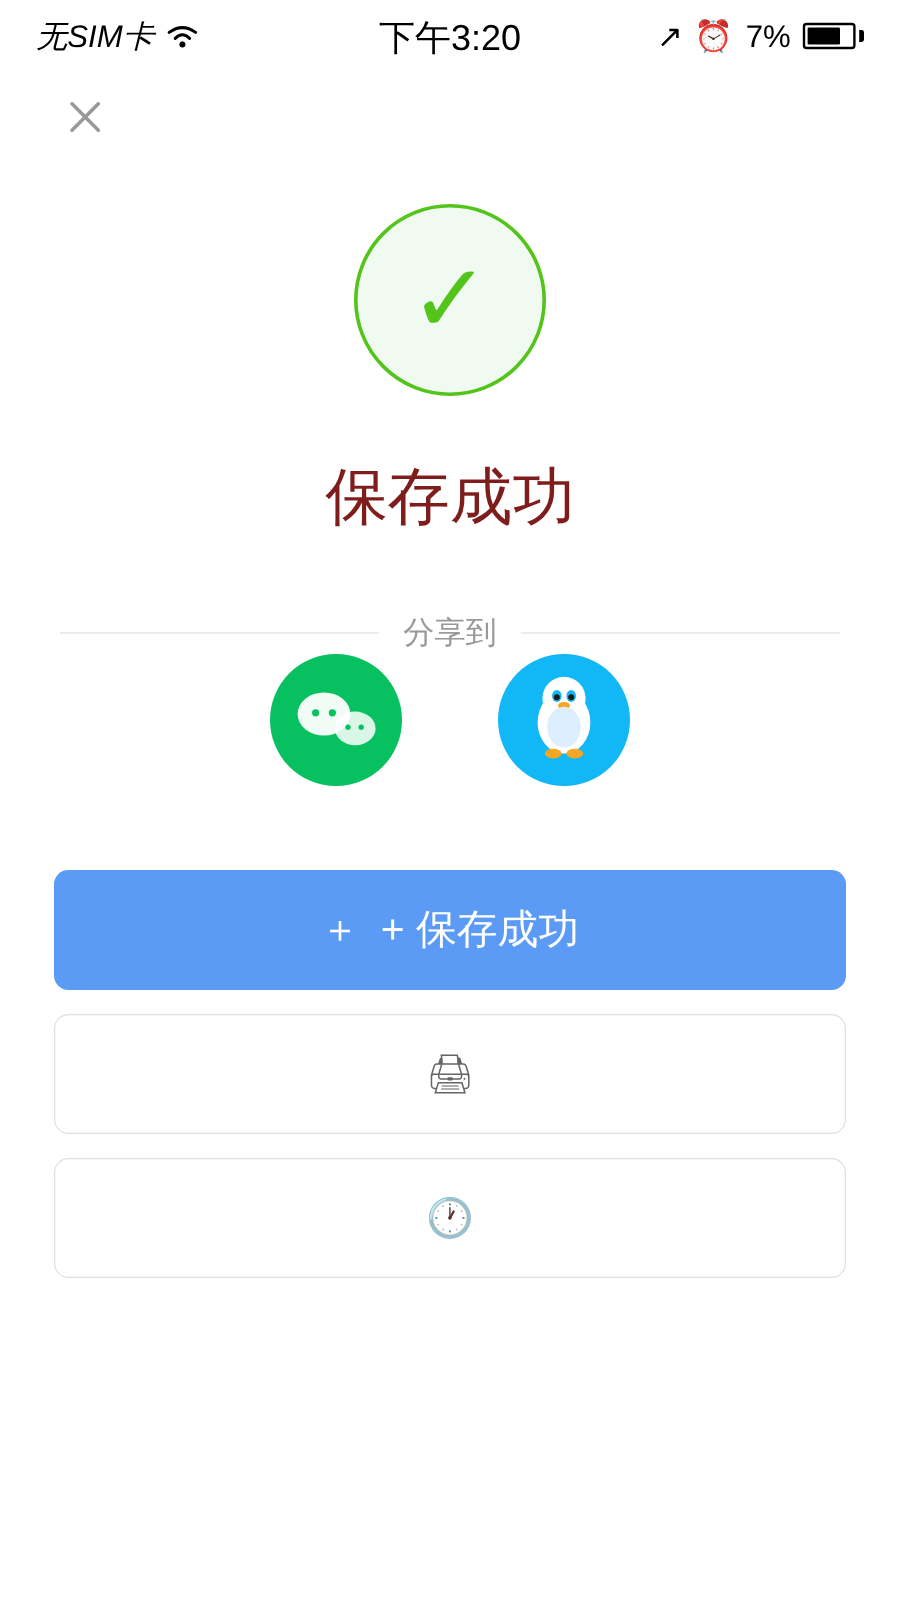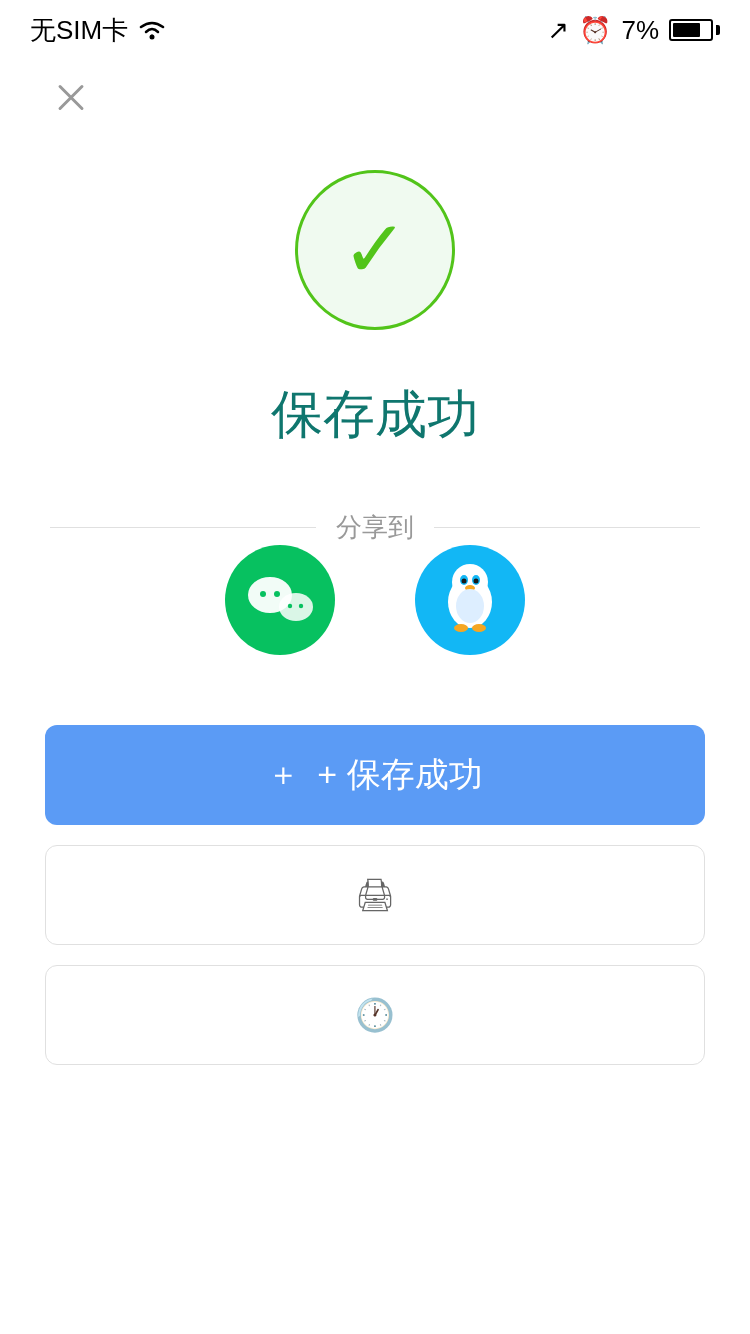--- a/index.html
+++ b/index.html
@@ -22,20 +22,21 @@
       justify-content: space-between;
       padding: 0 30px;
       background: #fff;
     }
     .status-left {
       display: flex;
       align-items: center;
       gap: 10px;
       font-size: 26px;
       color: #000;
+      font-style: italic;
     }
     .status-center {
       font-size: 30px;
       font-weight: 500;
       color: #000;
       position: absolute;
       left: 50%;
       transform: translateX(-50%);
       top: 12px;
     }
@@ -93,21 +94,21 @@
     }
     .checkmark {
       font-size: 80px;
       color: #52c41a;
       line-height: 1;
     }
 
     
     .success-title {
       font-size: 52px;
-      color: #0f766e;
+      color: #7f1d1d;
       font-weight: 400;
       margin-bottom: 60px;
     }
 
     
     .share-divider {
       width: 100%;
       display: flex;
       align-items: center;
       padding: 0 50px;
@@ -213,20 +214,21 @@
 <div class="status-bar">
   <div class="status-left">
     <span>无SIM卡</span>
     <svg width="28" height="22" viewBox="0 0 28 22">
       <path d="M14 17 C14 17 14 17 14 17" stroke="#000" stroke-width="3" stroke-linecap="round" fill="none"></path>
       <circle cx="14" cy="18" r="2.5" fill="#000"></circle>
       <path d="M8 13 Q14 7 20 13" stroke="#000" stroke-width="2.5" fill="none" stroke-linecap="round"></path>
       <path d="M3 8 Q14 0 25 8" stroke="#000" stroke-width="2.5" fill="none" stroke-linecap="round"></path>
     </svg>
   </div>
+  <div class="status-center">下午3:20</div>
   <div class="status-right">
     <span>↗</span>
     <span>⏰</span>
     <span>7%</span>
     <div class="battery">
       <div class="battery-body">
         <div class="battery-fill"></div>
       </div>
       <div class="battery-tip"></div>
     </div>

